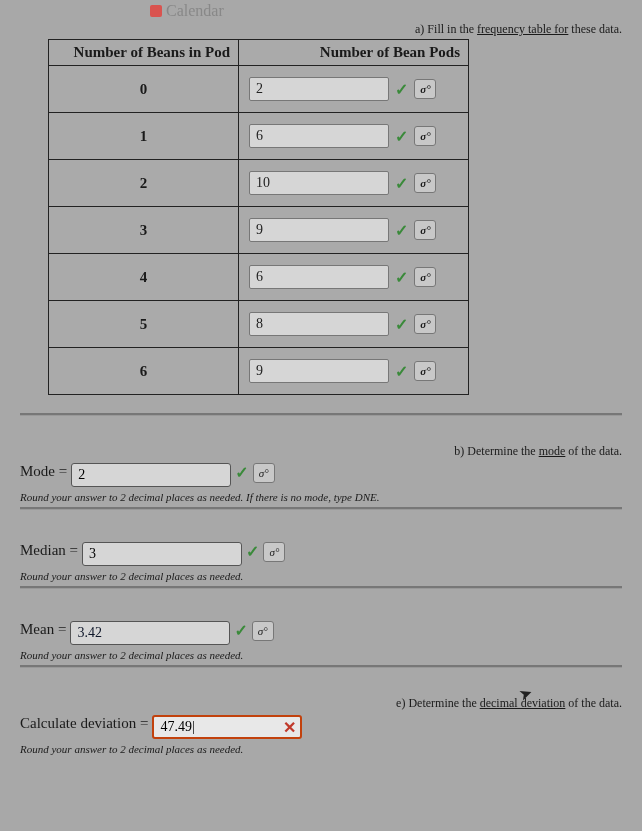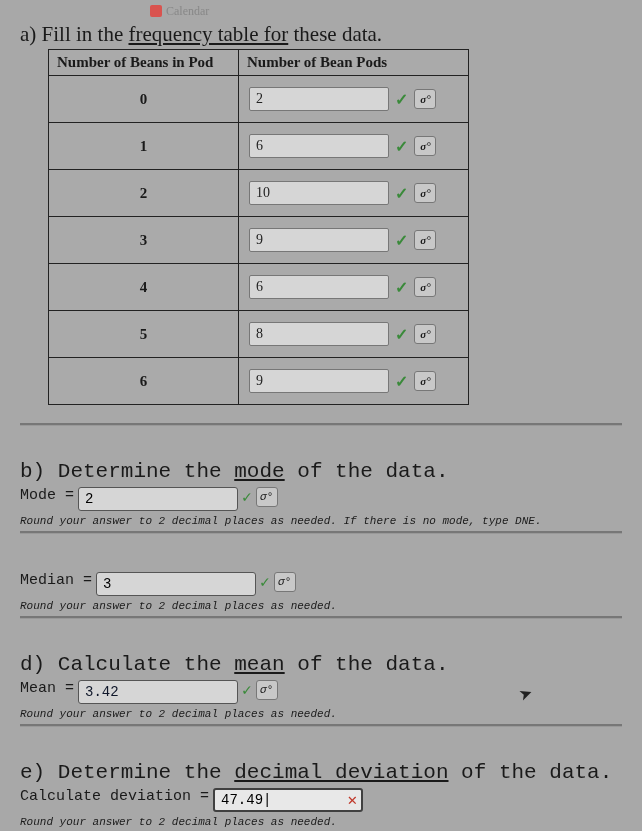--- a/index.html
+++ b/index.html
@@ -13,44 +13,45 @@
       padding: 0 20px 10px 20px;
       overflow: hidden;
       position: relative;
     }
     .topbar {
       height: 22px;
       display: flex;
       align-items: center;
       padding-left: 130px;
       color: #888;
-      font-size: 12px;
+      font-size: 16px;
       gap: 4px;
     }
     .topbar-icon {
       width: 12px; height: 12px;
       display: inline-block;
       background: #d9534f;
       border-radius: 2px;
       position: relative;
     }
     .prompt {
-      font-size: 21px;
+      font-size: 12px;
       margin-bottom: 2px;
+      text-align: right;
     }
     .prompt strong, .prompt u { text-decoration: underline; }
     table.freq {
       border-collapse: collapse;
       margin-left: 28px;
       margin-bottom: 18px;
     }
     table.freq th, table.freq td {
       border: 1px solid #222;
       padding: 6px 10px;
-      text-align: left;
+      text-align: right;
       font-weight: bold;
       font-size: 15px;
       background: rgba(200,200,200,0.08);
     }
     table.freq th { font-weight: bold; padding: 4px 8px; }
     .podcell {
       height: 34px;
       display:flex;
       align-items:center;
       justify-content:center;
@@ -88,23 +89,22 @@
       width: 22px;
       height: 20px;
       border: 1px solid #777;
       border-radius: 3px;
       display:flex; align-items:center; justify-content:center;
       font-size: 11px;
       background: #c8c8c8;
       font-style: italic;
     }
     .section {
-      margin-top: 28px;
+      margin-top: 22px;
       padding-top: 6px;
-      font-family: Liberation Mono, monospace;
     }
     .hr2 {
       border: none;
       border-top: 2px solid #777;
       border-bottom: 1px solid #999;
       height: 3px;
       margin-top: 4px;
     }
     .label-line {
       display:flex;
@@ -117,21 +117,21 @@
       height: 24px;
       border: 1px solid #555;
       border-radius: 3px;
       background: #d6d6d6;
       font-family: inherit;
       font-size: 14px;
       padding: 2px 6px;
       width: 160px;
     }
     .answer-input.wrong {
-      border: 2px solid #404040;
+      border: 2px solid #c2410c;
       background: #e8e8e8;
     }
     .hint {
       font-style: italic;
       font-size: 11px;
       margin-top: 4px;
     }
     .faded { color: #0f172a; }
     .cursor { position: absolute; right: 110px; bottom: 128px; font-size: 16px; color:#222; transform: rotate(-20deg);}
   </style>
@@ -265,23 +265,20 @@
     <input class="answer-input" value="3" style="">
     <span class="check">✓</span>
     <span class="sigma-badge">σ°</span>
   </div>
   <div class="hint">Round your answer to 2 decimal places as needed.</div>
 </div>
 
 <hr class="hr2">
 
 <div class="section">
-  <div class="prompt">
-    <span>d) Calculate the </span><u>mean</u><span> of the data.</span>
-  </div>
   <div class="label-line">
     <span>Mean =</span>
     <input class="answer-input faded" value="3.42" style="">
     <span class="check">✓</span>
     <span class="sigma-badge">σ°</span>
   </div>
   <div class="hint">Round your answer to 2 decimal places as needed.</div>
 </div>
 
 <hr class="hr2">

